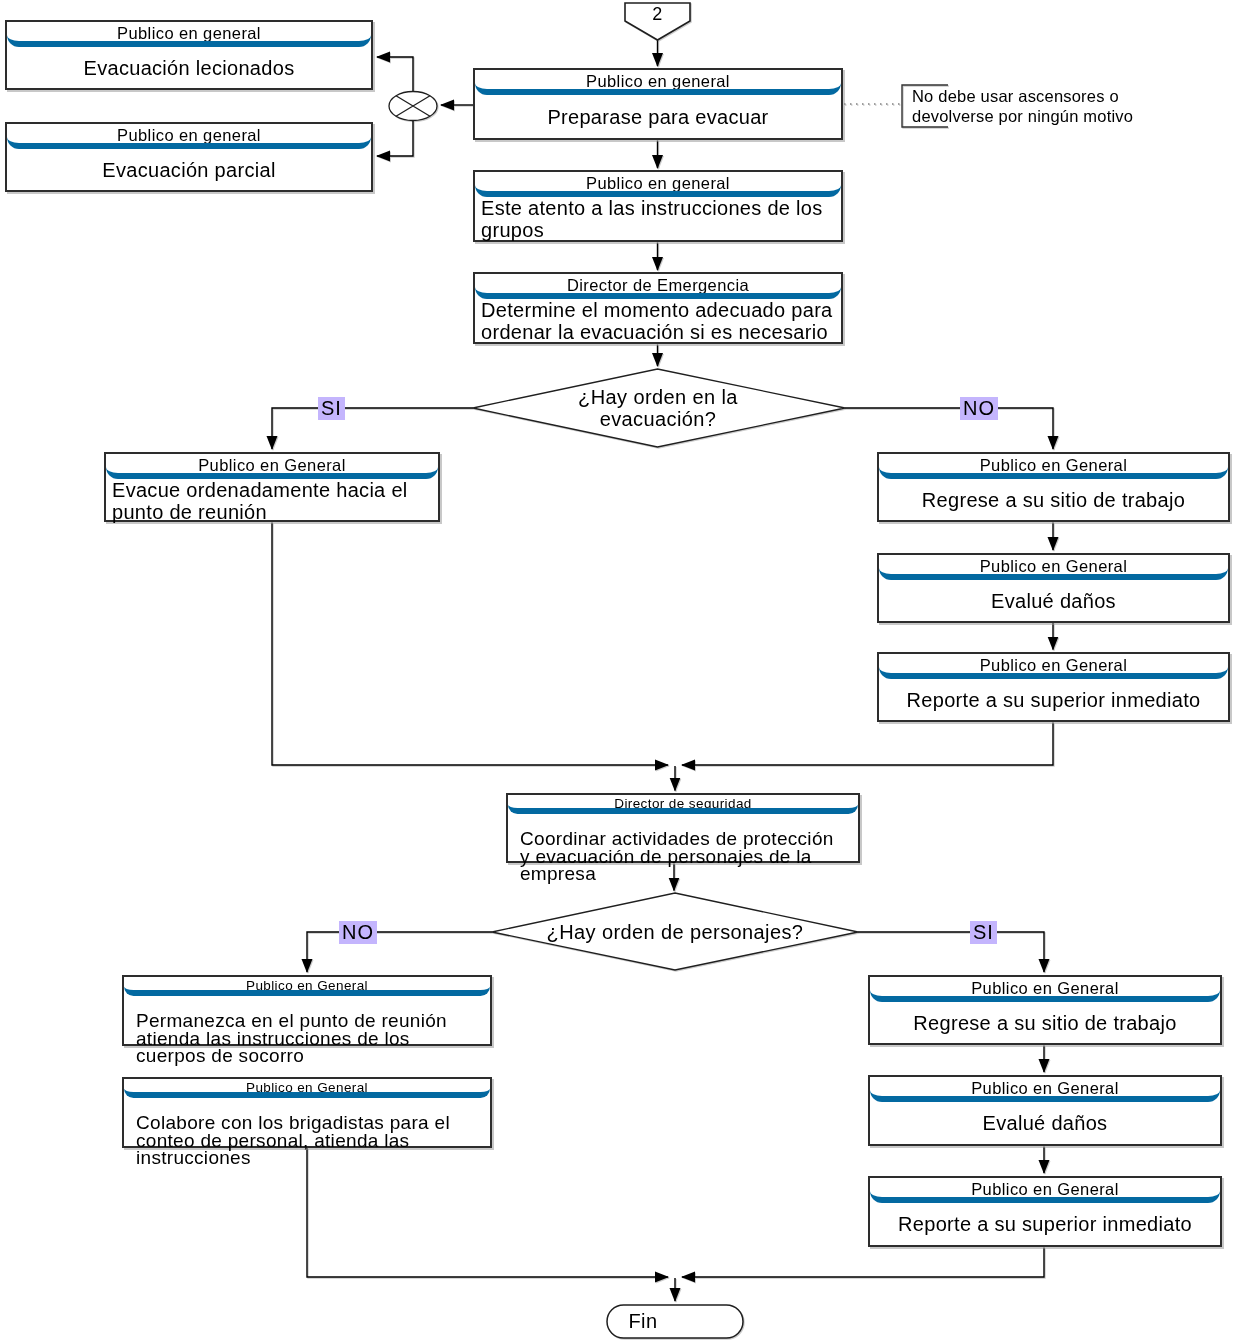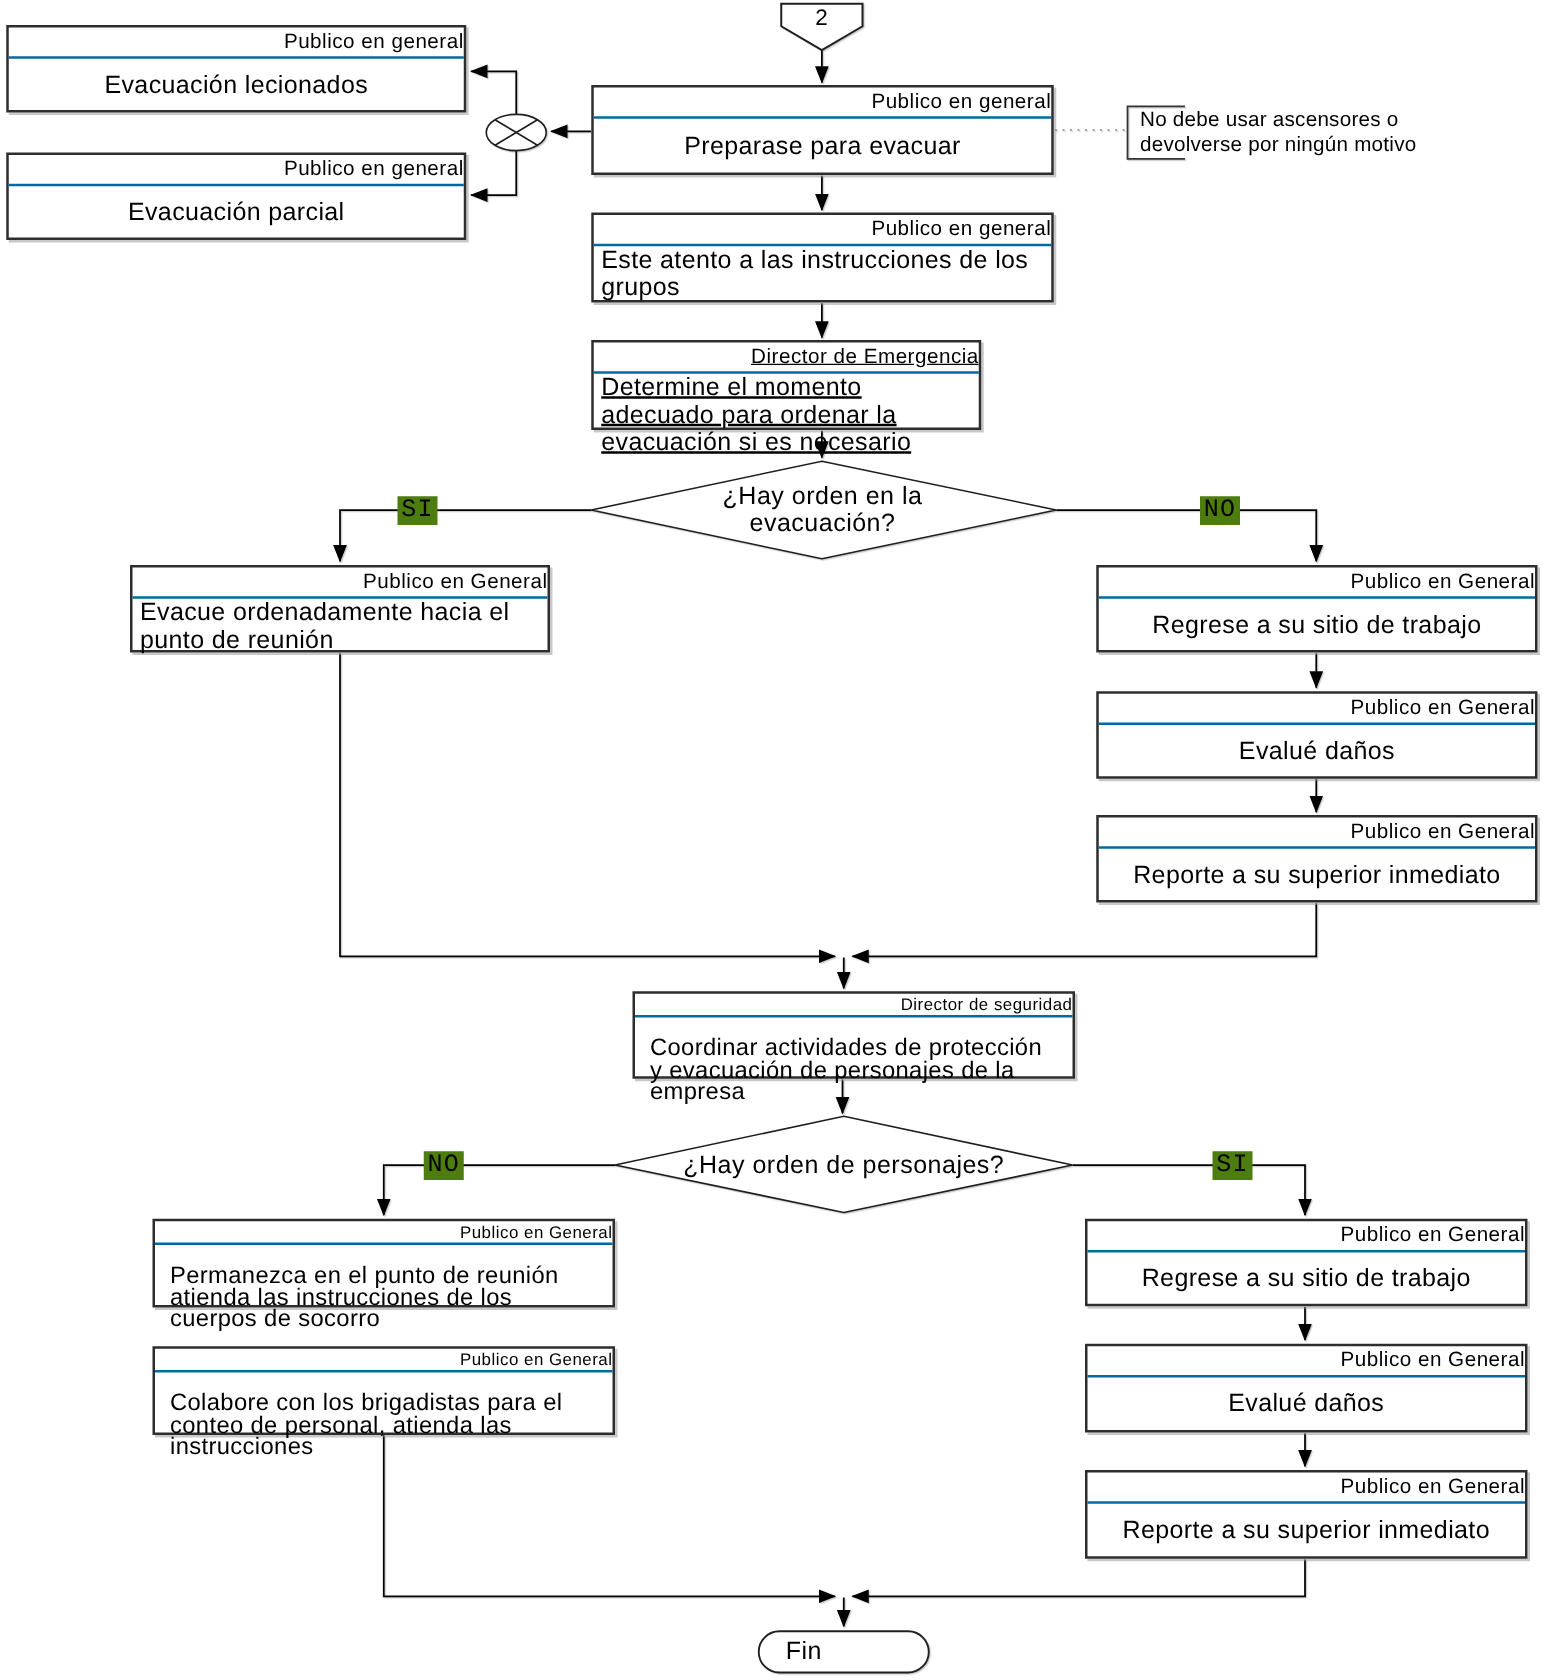--- a/index.html
+++ b/index.html
@@ -5,31 +5,31 @@
   * { margin:0; padding:0; box-sizing:border-box; }
   html,body { background:#fff; }
   body { font-family:"Liberation Sans", sans-serif; color:#000; }
   .canvas { position:relative; width:1234px; height:1344px; background:#fff; overflow:hidden; }
   svg.wires { position:absolute; left:0; top:0; width:1234px; height:1344px;
               filter: drop-shadow(1px 1px 0 rgba(140,140,140,.45)); }
 
   .proc-box { position:absolute; background:#fff; border:2px solid #2d2d2d;
               box-shadow:2px 2px 0 rgba(145,145,145,.5);
               display:flex; flex-direction:column; }
-  .proc-box .hdr { flex:0 0 auto; height:25px; border-bottom:2px solid #0369a1;
-                   font-size:16.5px; line-height:23px; letter-spacing:.4px; text-align:right;
-                   overflow:hidden; white-space:nowrap; }
+  .proc-box .hdr { flex:0 0 auto; height:25px; border-bottom:6px solid #0369a1;
+                   font-size:16.5px; line-height:23px; letter-spacing:.4px; text-align:center;
+                   overflow:hidden; white-space:nowrap;border-radius:12px; }
   .proc-box .bdy { flex:1 1 auto; display:flex; align-items:center; justify-content:center;
                    font-size:20px; line-height:22px; letter-spacing:.3px;
                    padding:0 6px; }
   .proc-box.dense .hdr { height:19px; font-size:13.5px; line-height:17px; }
   .proc-box.dense .bdy { font-size:19px; line-height:17.5px; padding:16px 12px; }
 
   .lbl { position:absolute; font-size:20px; letter-spacing:.4px; }
-  .branch-lbl { background:#4d7c0f; padding:0 3px; letter-spacing:1px;font-family:Liberation Mono, monospace; }
+  .branch-lbl { background:#c4b5fd; padding:0 3px; letter-spacing:1px; }
   .diamond-lbl { text-align:center; line-height:22px; }
   .connector-lbl { text-align:center; font-size:18px; }
   .terminator-lbl { text-align:center; line-height:33px; }
   .annotation-lbl { font-size:16.5px; line-height:20px; letter-spacing:.2px; }
 </style>
 </head>
 <body>
 
 <div class="canvas">
 
@@ -107,21 +107,21 @@
   <div class="proc-box" style="left:473px; top:68px; width:370px; height:72px;">
     <div class="hdr">Publico en general</div>
     <div class="bdy">Preparase para evacuar</div>
   </div>
 
   <div class="proc-box" style="left:473px; top:170px; width:370px; height:72px;">
     <div class="hdr">Publico en general</div>
     <div class="bdy">Este atento a las instrucciones de los grupos</div>
   </div>
 
-  <div class="proc-box" style="left:473px; top:272px; width:312px; height:72px;text-decoration:underline;">
+  <div class="proc-box" style="left:473px; top:272px; width:370px; height:72px;">
     <div class="hdr">Director de Emergencia</div>
     <div class="bdy">Determine el momento adecuado para ordenar la evacuación si es necesario</div>
   </div>
 
   <div class="proc-box" style="left:104px; top:452px; width:336px; height:70px;">
     <div class="hdr">Publico en General</div>
     <div class="bdy">Evacue ordenadamente hacia el punto de reunión</div>
   </div>
 
   <div class="proc-box" style="left:877px; top:452px; width:353px; height:70px;">

